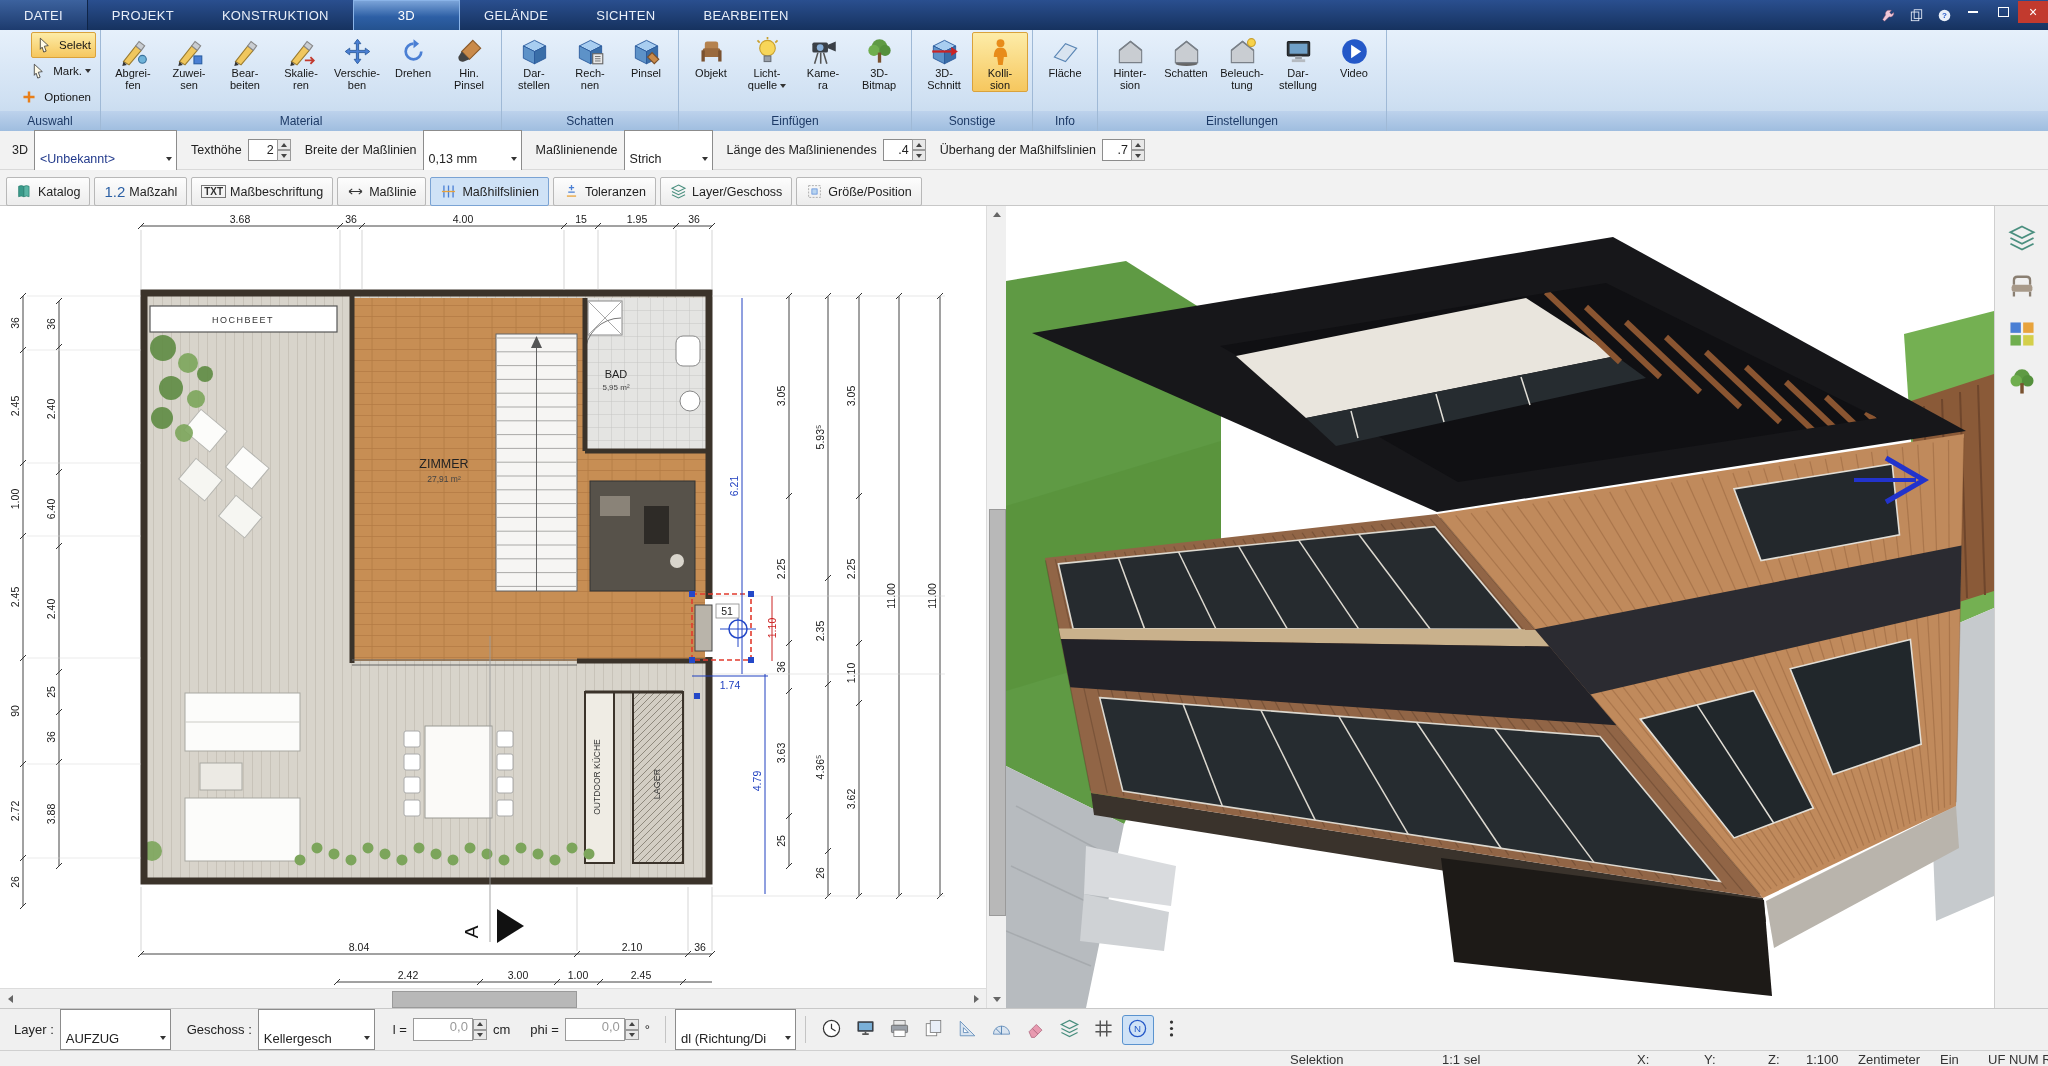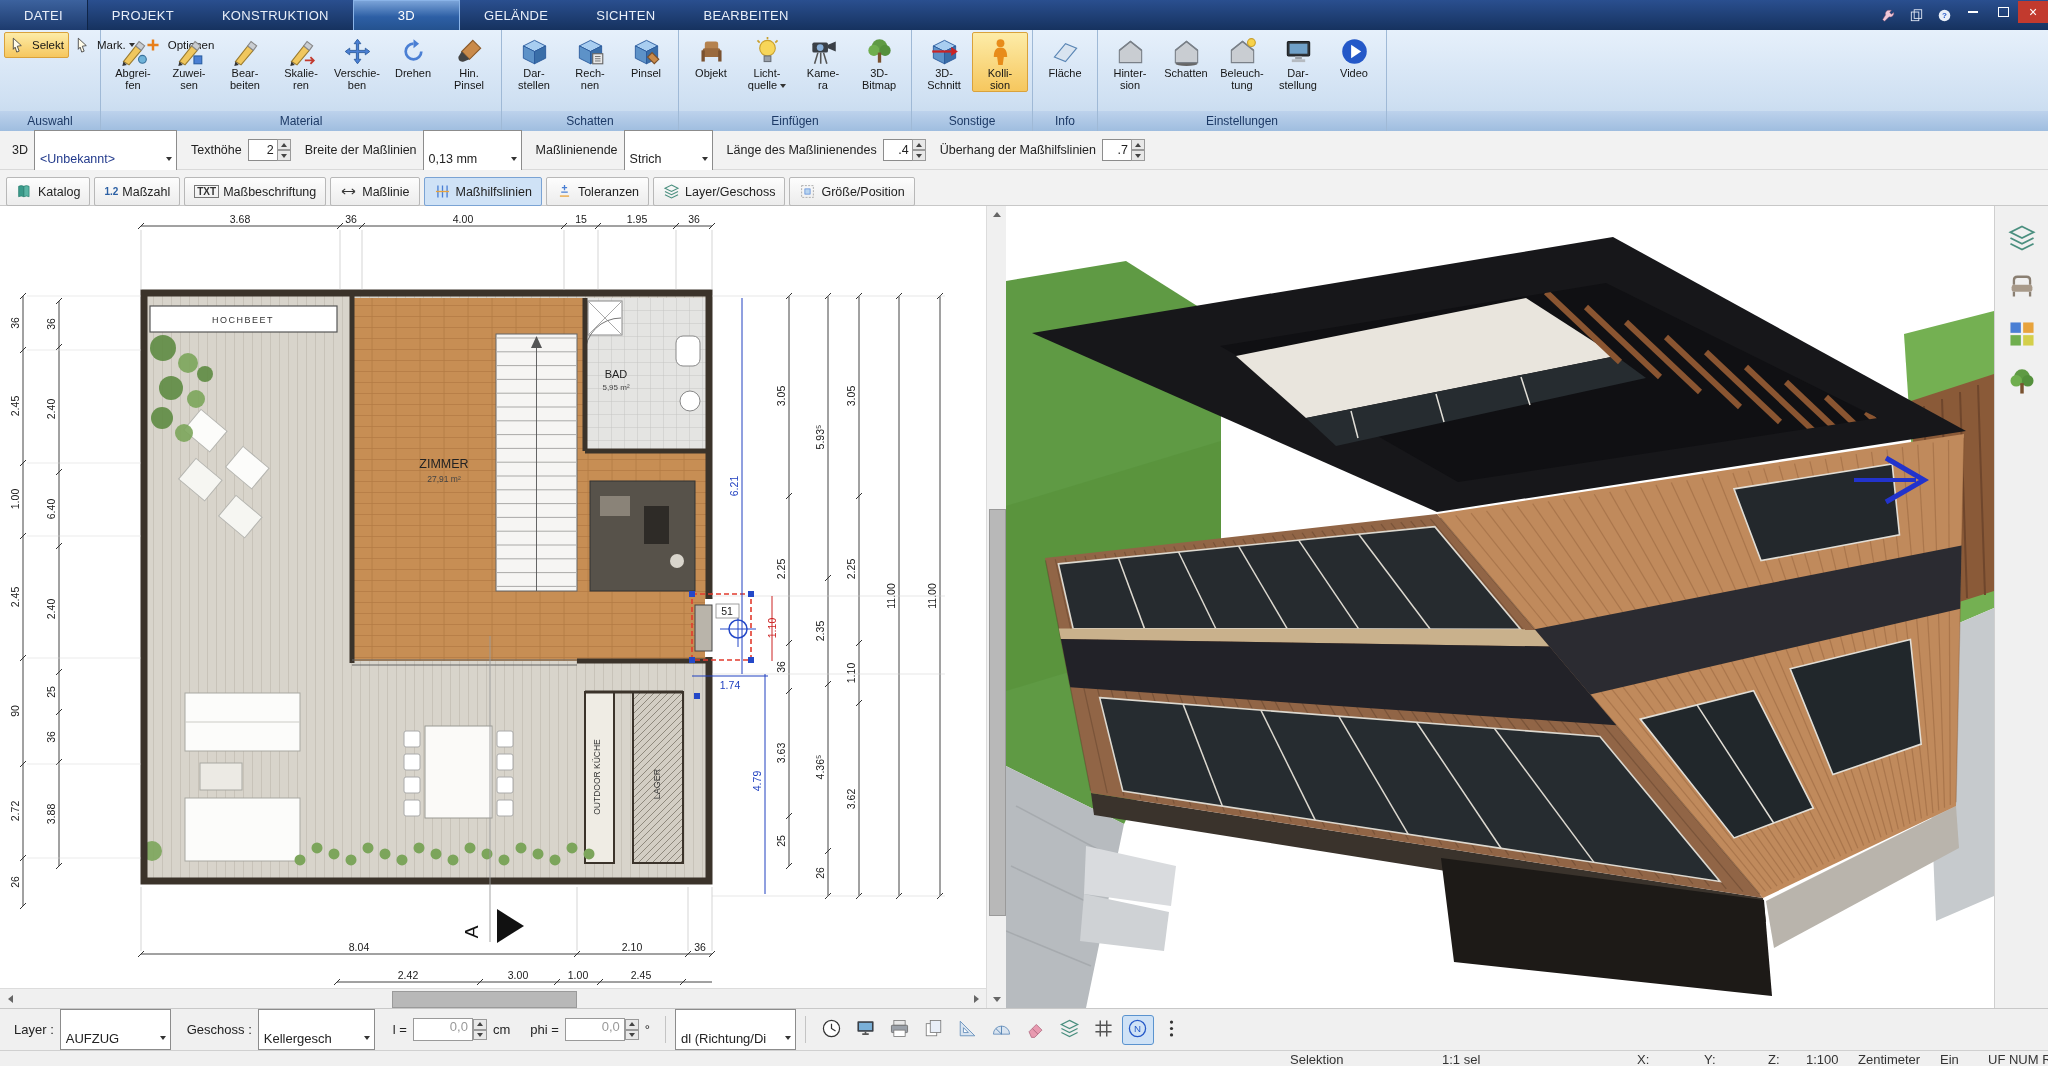--- a/index.html
+++ b/index.html
@@ -26,21 +26,21 @@
   #rib-groups{position:relative;display:flex;height:101px;}
   .rib-group{position:relative;display:flex;flex-direction:column;border-right:1px solid #9fb9d6;padding:2px 4px 20px 4px;}
   .rib-glabel{position:absolute;left:0;right:0;bottom:0;height:20px;line-height:20px;text-align:center;
     font-size:12px;color:#1d3a66;}
   .rib-row{display:flex;}
   .rib-big{width:54px;display:flex;flex-direction:column;align-items:center;padding-top:2px;
     font-size:11px;color:#151515;line-height:12px;text-align:center;border:1px solid transparent;border-radius:2px;}
   .rib-big .ric{height:32px;display:flex;align-items:center;}
   .ric svg{width:29px;height:29px;}
   .rib-big.on,.rib-small.on{background:linear-gradient(#fdeca8,#f6c75e);border:1px solid #d9a23c;}
-  .rib-stack{display:flex;flex-direction:row;width:92px;align-items:flex-end;}
+  .rib-stack{display:flex;flex-direction:column;width:92px;align-items:flex-end;}
   .rib-small{display:flex;align-items:center;height:24px;font-size:11.5px;color:#151515;
     padding:0 4px;border:1px solid transparent;border-radius:2px;}
   .ric16{width:19px;height:18px;display:flex;align-items:center;margin-right:4px;}
   .ric16 svg{width:16px;height:16px;}
   .caret{width:0;height:0;border-left:3.5px solid transparent;border-right:3.5px solid transparent;
     border-top:4px solid #333;display:inline-block;margin-left:3px;vertical-align:middle;}
   
   #dimbar{position:absolute;top:131px;left:0;width:2048px;height:39px;background:#f2f2f2;
     border-bottom:1px solid #d9d9d9;display:flex;align-items:center;font-size:12.5px;color:#222;padding-left:10px;box-sizing:border-box;}
   .db-label{margin:0 6px 0 14px;white-space:nowrap;}
@@ -56,21 +56,21 @@
   .spin .up i{border-bottom:4px solid #444;}
   .spin .dn i{border-top:4px solid #444;}
   
   #toolbar2{position:absolute;top:170px;left:0;width:2048px;height:36px;background:#f2f2f2;
     border-bottom:1px solid #c8c8c8;display:flex;align-items:center;padding-left:6px;box-sizing:border-box;}
   .t2-btn{display:flex;align-items:center;height:27px;padding:0 9px;margin-right:4px;font-size:12.5px;color:#222;
     background:linear-gradient(#fdfdfd,#ececec);border:1px solid #b8b8b8;border-radius:2px;white-space:nowrap;margin-top:8px;}
   .t2-btn.on{background:#cfe2f6;border-color:#7aa3d4;}
   .t2i{display:flex;margin-right:5px;}
   .t2i svg{width:17px;height:17px;}
-  .pfx{color:#2a5fa4;font-weight:bold;font-size:10px;margin-right:4px;}
+  .pfx{color:#2a5fa4;font-weight:normal;font-size:15px;margin-right:4px;}
   .pfx.box{border:1px solid #777;padding:0 2px;font-size:10px;color:#333;font-weight:bold;}
   
   #canvas2d{position:absolute;top:206px;left:0;width:986px;height:802px;background:#fff;overflow:hidden;}
   #vscroll{position:absolute;top:206px;left:986px;width:20px;height:802px;background:#f0f0f0;border-left:1px solid #dcdcdc;box-sizing:border-box;}
   #hscroll{position:absolute;left:0;top:782px;width:986px;height:20px;background:#f0f0f0;border-top:1px solid #dcdcdc;box-sizing:border-box;}
   .sb-thumb{position:absolute;background:#b8b8b8;border:1px solid #9a9a9a;}
   .sb-arrow{position:absolute;width:20px;height:17px;display:flex;align-items:center;justify-content:center;}
   .tri{width:0;height:0;border-left:4px solid transparent;border-right:4px solid transparent;}
   .tri.up{border-bottom:5px solid #666;}
   .tri.dn{border-top:5px solid #666;}

